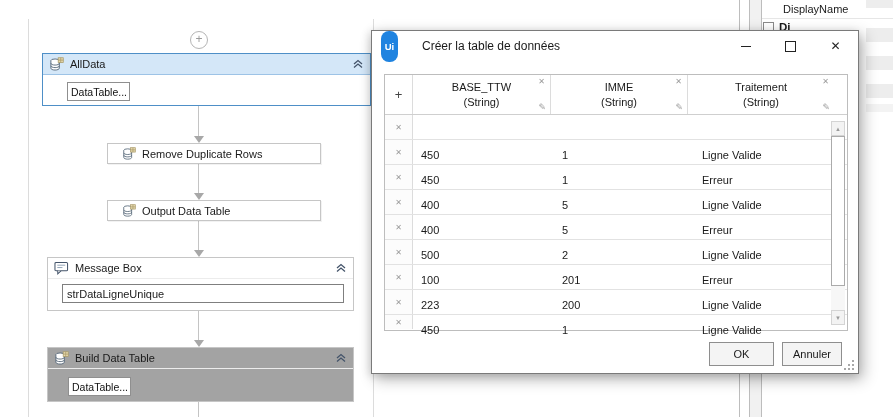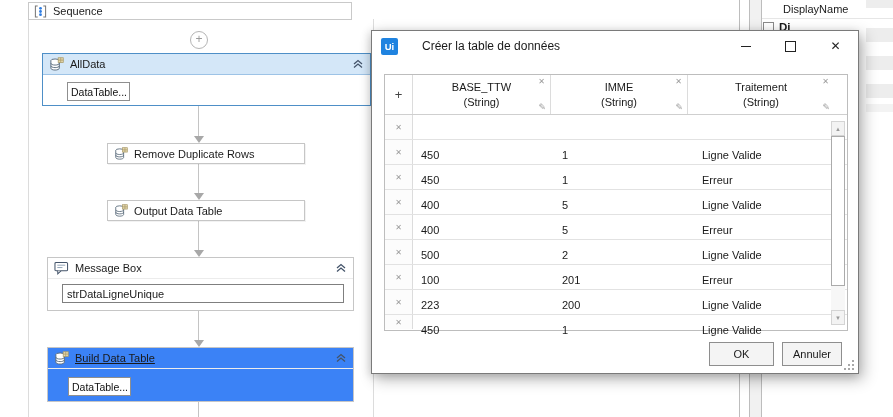--- a/index.html
+++ b/index.html
@@ -16,26 +16,26 @@
     color:#9a9a9a;font-size:12px;line-height:14px;text-align:center;background:#fff;}
   .flow-line{left:198px;width:1px;background:#c4c4c4;}
   .arrow-head{left:194px;width:0;height:0;border-left:5px solid transparent;
     border-right:5px solid transparent;border-top:7px solid #a8a8a8;}
 
   .activity-header{height:20px;display:flex;align-items:center;gap:6px;padding:0 6px;}
   .act-title{flex:1;white-space:nowrap;overflow:hidden;}
   .alldata{left:42px;top:53px;width:327px;height:51px;border:1px solid #4e8fc7;background:#fff;}
   .alldata .activity-header{background:#d4e7f8;border-bottom:1px solid #9dc3e6;}
   .box-small{width:184px;height:19px;border:1px solid #c6c6c6;background:#fff;
-    display:flex;align-items:center;gap:6px;padding:0 6px;box-shadow:1px 1px 0 rgba(0,0,0,0.05);}
+    display:flex;align-items:center;gap:6px;padding:0 14px;box-shadow:1px 1px 0 rgba(0,0,0,0.05);}
   .remove-box{left:107px;top:143px;}
   .output-box{left:107px;top:200px;}
   .msgbox{left:47px;top:257px;width:305px;height:52px;border:1px solid #c6c6c6;background:#fff;}
   .msgbox .activity-header{border-bottom:1px solid #ececec;}
-  .buildbox{left:47px;top:347px;width:305px;height:53px;border:1px solid #c6c6c6;background:#3b82f6;text-decoration:underline;}
+  .buildbox{left:47px;top:347px;width:305px;height:53px;border:1px solid #c6c6c6;background:#a3a3a3;}
   .buildbox .activity-header{border-bottom:1px solid #ececec;}
   .act-btn{position:absolute;border:1px solid #8f8f8f;background:#fff;font-size:10.5px;
     display:flex;align-items:center;padding-left:3px;color:#111;}
   .msg-input{position:absolute;left:14px;top:26px;width:276px;height:17px;border:1px solid #7f7f7f;
     display:flex;align-items:center;padding-left:4px;background:#fff;}
   .chevron-svg{flex:0 0 auto;}
 
   
   .vline{left:739px;top:0;width:1px;height:417px;background:#bdbdbd;}
   .vtrack{left:749px;top:0;width:11px;height:417px;background:#f1f1f1;
@@ -44,21 +44,21 @@
     display:flex;align-items:center;padding-left:21px;background:#fff;}
   .prop-partial{left:763px;top:21px;width:100px;height:12px;display:flex;gap:5px;align-items:center;}
   .prop-check{width:9px;height:9px;border:1px solid #8a8a8a;background:#fff;}
   .prop-partial-label{font-weight:bold;font-size:11.5px;}
   .stripe{left:866px;width:27px;height:14px;background:#ededed;}
 
   
   .dialog{left:371px;top:30px;width:486px;height:342px;background:#fff;border:1px solid #7a7a7a;
     box-shadow:4px 5px 14px rgba(0,0,0,0.30),-2px 2px 8px rgba(0,0,0,0.12);z-index:10;}
   .titlebar{position:absolute;left:0;top:0;right:0;height:30px;display:flex;align-items:center;padding-left:9px;}
-  .logo{width:17px;height:17px;color:#fff;font-size:9.5px;font-weight:bold;border-radius:2px;
+  .logo{width:17px;height:31px;color:#fff;font-size:9.5px;font-weight:bold;border-radius:8px;
     display:flex;align-items:center;justify-content:center;}
   .dlg-title{margin-left:24px;font-size:12px;flex:1;}
   .winbtns{display:flex;height:30px;}
   .winbtn{width:45px;height:30px;display:flex;align-items:center;justify-content:center;}
   .glyph-min{width:10px;height:1px;background:#222;}
   .glyph-max{width:9px;height:9px;border:1px solid #222;}
   .glyph-close{font-size:12px;color:#222;line-height:1;}
 
   .dtable{left:12px;top:43px;width:462px;height:255px;border:1px solid #bdbdbd;background:#fff;}
   .hrow{display:flex;height:39px;border-bottom:1px solid #cfcfcf;}
@@ -103,30 +103,20 @@
     <span class="prop-check"></span>
     <span class="prop-partial-label">Di</span>
   </div>
   <div class="abs stripe" style="top:-6px"></div>
   <div class="abs stripe" style="top:28px"></div>
   <div class="abs stripe" style="top:56px"></div>
   <div class="abs stripe" style="top:84px"></div>
   <div class="abs stripe" style="top:104px;height:8px;background:#f3f3f3"></div>
 
   <div class="abs seq-container"></div>
-  <div class="abs seq-label">
-    <svg class="chevron-svg" width="13" height="13" viewBox="0 0 14 14">
-      <path d="M4 1 H1.5 V13 H4" fill="none" stroke="#777" stroke-width="1.1"></path>
-      <path d="M10 1 H12.5 V13 H10" fill="none" stroke="#777" stroke-width="1.1"></path>
-      <circle cx="7" cy="3.6" r="1.5" fill="#2f7de1"></circle>
-      <circle cx="7" cy="7" r="1.5" fill="#2f7de1"></circle>
-      <circle cx="7" cy="10.4" r="1.5" fill="#2f7de1"></circle>
-    </svg>
-    <span>Sequence</span>
-  </div>
 
   <div class="abs plus-btn">+</div>
 
   <div class="abs flow-line" style="top:106px;height:30px"></div>
   <div class="abs arrow-head" style="top:136px"></div>
   <div class="abs flow-line" style="top:164px;height:29px"></div>
   <div class="abs arrow-head" style="top:193px"></div>
   <div class="abs flow-line" style="top:221px;height:29px"></div>
   <div class="abs arrow-head" style="top:250px"></div>
   <div class="abs flow-line" style="top:311px;height:29px"></div>

